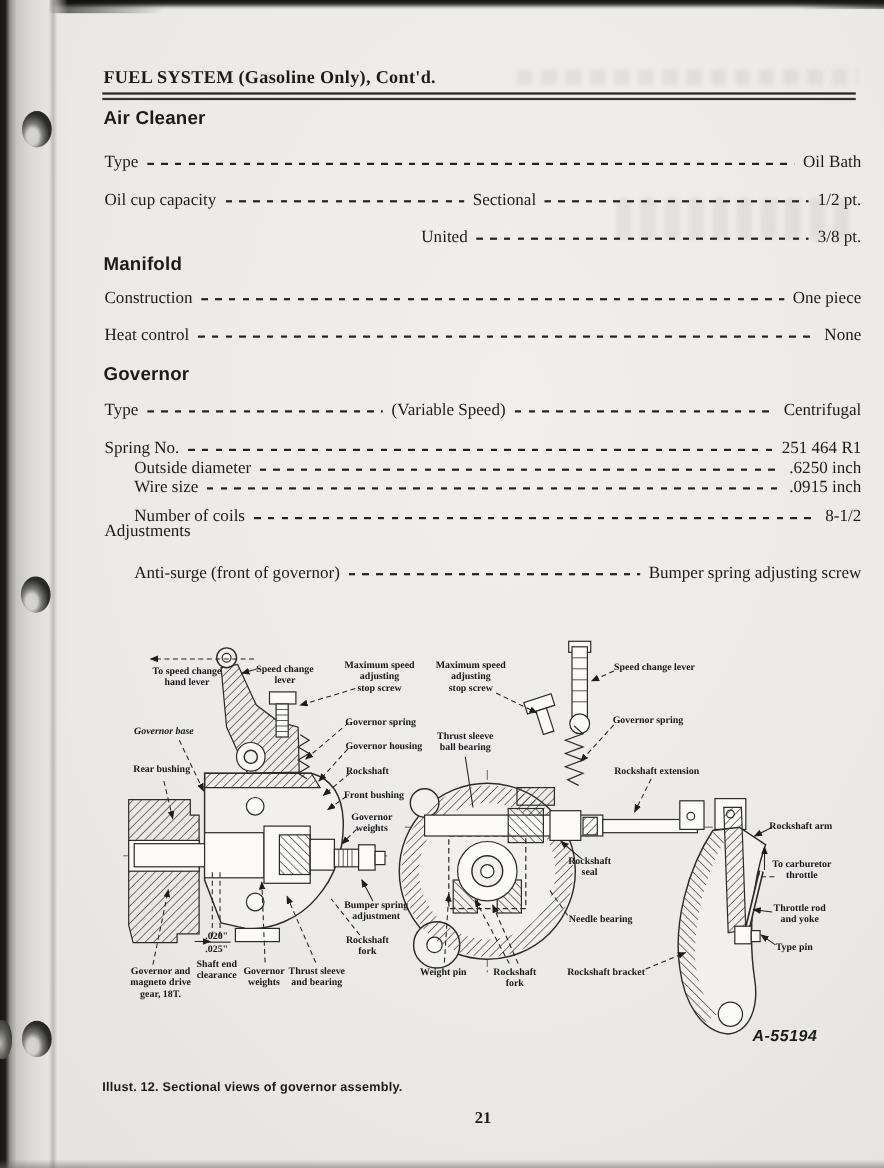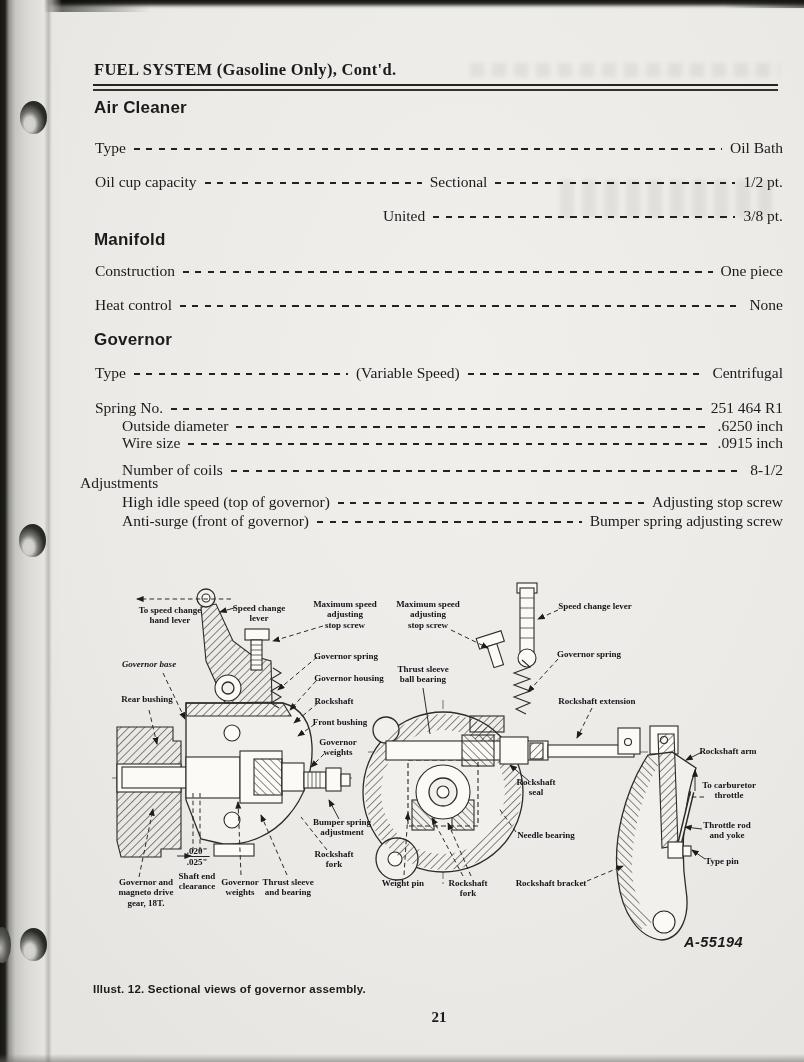--- a/index.html
+++ b/index.html
@@ -20,21 +20,21 @@
   .hole{position:absolute;width:27px;height:33px;border-radius:50%;
         background:radial-gradient(ellipse at 36% 70%, #d7d6d2 0%, #d0cfcb 22%, #767672 38%, #2c2c28 62%, #191916 100%);}
   .hole-part{position:absolute;width:18px;height:36px;border-radius:50%;
         background:radial-gradient(ellipse at 40% 60%, #b9b8b4 0%, #5a5a55 45%, #23231f 100%);}
   .ghost{position:absolute;filter:blur(2px);opacity:.07;background:repeating-linear-gradient(90deg,#44443f 0 14px,rgba(0,0,0,0) 14px 22px);}
   
   .doc-title{position:absolute;left:94px;top:60px;font:bold 16.5px "Liberation Serif",serif;letter-spacing:.3px;white-space:nowrap;}
   .rule1{position:absolute;left:93px;top:84px;width:685px;height:2px;background:#232320;}
   .rule2{position:absolute;left:93px;top:89px;width:685px;height:1.5px;background:#32322e;}
   .h1{position:absolute;left:94px;font:bold 17px "Liberation Sans",sans-serif;letter-spacing:.2px;white-space:nowrap;}
-  .h2s{position:absolute;left:80px;font:15.5px "Liberation Serif",serif;white-space:nowrap;}
+  .h2s{position:absolute;left:95px;font:15.5px "Liberation Serif",serif;white-space:nowrap;}
   
   .row{position:absolute;left:95px;width:688px;display:flex;align-items:baseline;font:15.5px "Liberation Serif",serif;}
   .row .lab,.row .mid,.row .val{white-space:nowrap;}
   .fill{flex:1;height:2px;align-self:center;margin:0 8px;transform:translateY(1px);
         background:repeating-linear-gradient(90deg,#22221f 0 6px,rgba(0,0,0,0) 6px 12.5px);}
   .fa{flex:.95;} .fb{flex:1.05;}
   .ind{padding-left:27px;}
   .spacer{width:288px;}
   
   .fig-svg{position:absolute;left:95px;top:575px;}
@@ -133,25 +133,20 @@
     <span class="lab ind">Wire size</span>
     <span class="fill"></span>
     <span class="val">.0915 inch</span>
   </div>
   <div class="row" style="top:440px;margin-top:21px;">
     <span class="lab ind">Number of coils</span>
     <span class="fill"></span>
     <span class="val">8-1/2</span>
   </div>
   <div class="h2s" style="top:474px;">Adjustments</div>
-  <div class="row" style="top:493px;">
-    <span class="lab ind">High idle speed (top of governor)</span>
-    <span class="fill"></span>
-    <span class="val">Adjusting stop screw</span>
-  </div>
   <div class="row" style="top:512px;">
     <span class="lab ind">Anti-surge (front of governor)</span>
     <span class="fill"></span>
     <span class="val">Bumper spring adjusting screw</span>
   </div>
 
   <svg class="fig-svg" width="700" height="390" viewBox="95 575 700 390">
     <defs>
       <pattern id="h1" width="5.5" height="5.5" patternUnits="userSpaceOnUse" patternTransform="rotate(45)">
         <line x1="0" y1="0" x2="0" y2="5.5" stroke="#3a3a35" stroke-width="1.2"></line>

